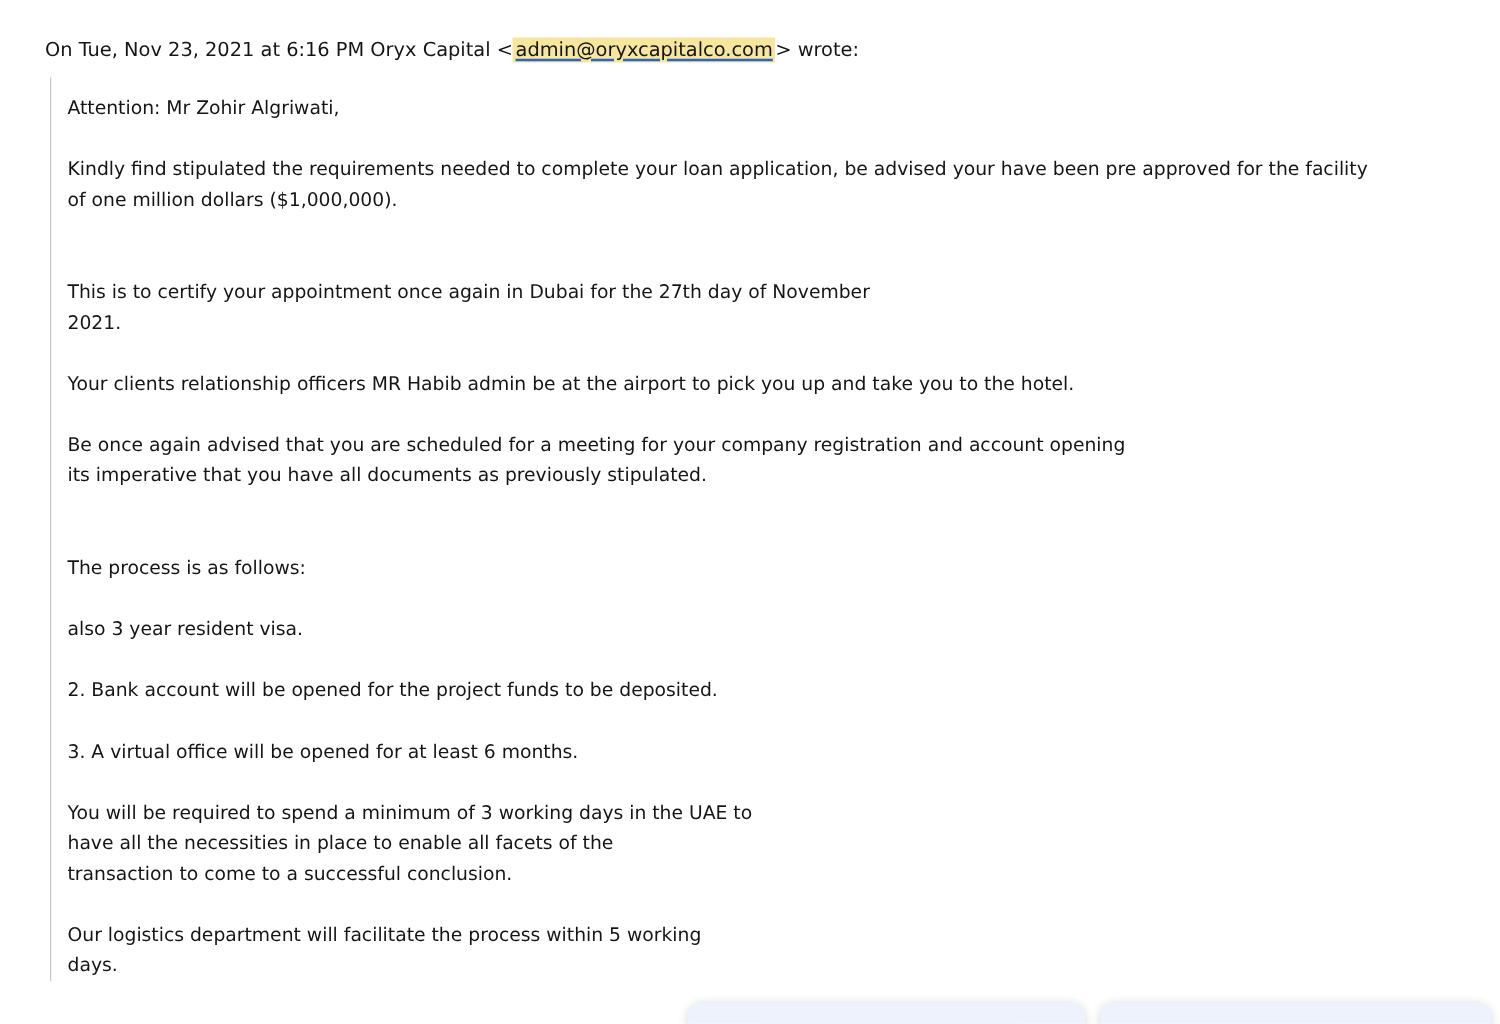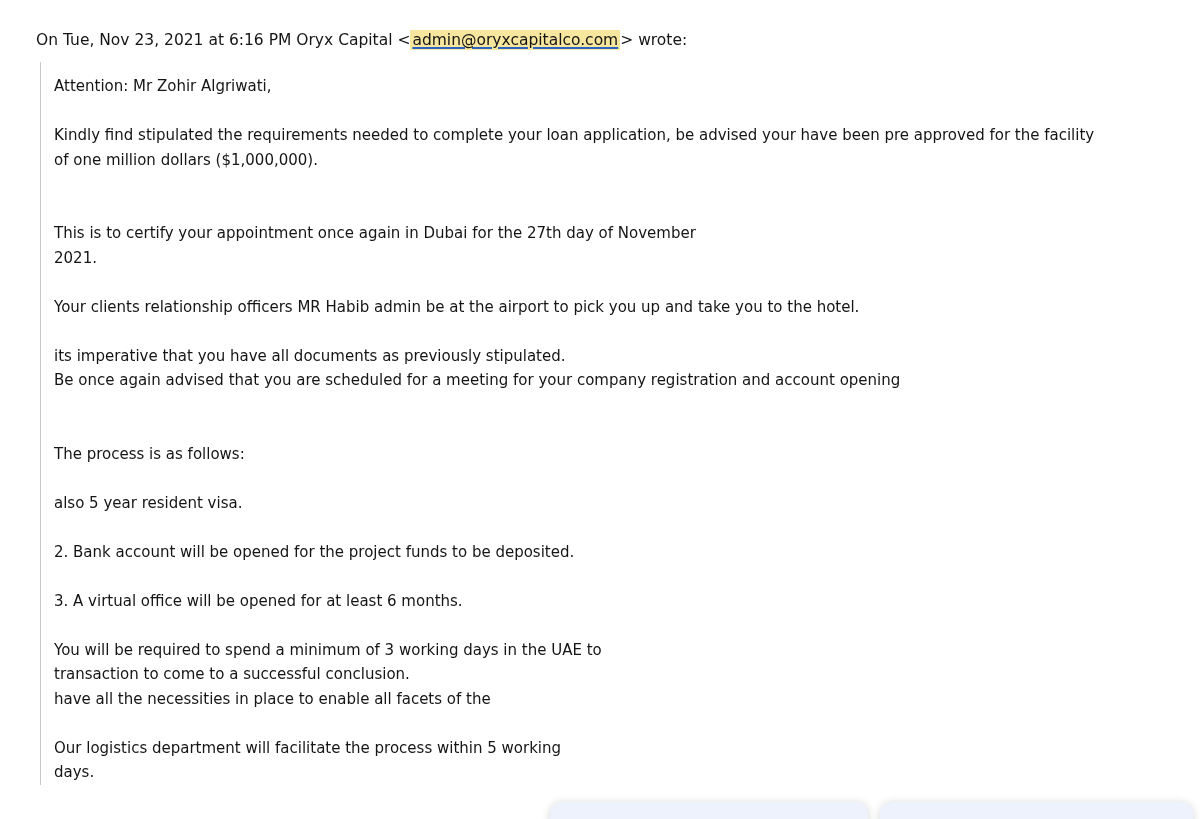--- a/index.html
+++ b/index.html
@@ -75,35 +75,35 @@
         <div class="q-line"></div>
         <div class="q-line">Kindly find stipulated the requirements needed to complete your loan application, be advised your have been pre approved for the facility</div>
         <div class="q-line">of one million dollars ($1,000,000).</div>
         <div class="q-line"></div>
         <div class="q-line"></div>
         <div class="q-line">This is to certify your appointment once again in Dubai for the 27th day of November</div>
         <div class="q-line">2021.</div>
         <div class="q-line"></div>
         <div class="q-line">Your clients relationship officers MR Habib admin be at the airport to pick you up and take you to the hotel.</div>
         <div class="q-line"></div>
+        <div class="q-line">Be once again advised that you are scheduled for a meeting for your company registration and account opening</div>
         <div class="q-line">its imperative that you have all documents as previously stipulated.</div>
-        <div class="q-line">Be once again advised that you are scheduled for a meeting for your company registration and account opening</div>
         <div class="q-line"></div>
         <div class="q-line"></div>
         <div class="q-line">The process is as follows:</div>
         <div class="q-line"></div>
-        <div class="q-line">also 5 year resident visa.</div>
+        <div class="q-line">also 3 year resident visa.</div>
         <div class="q-line"></div>
         <div class="q-line">2. Bank account will be opened for the project funds to be deposited.</div>
         <div class="q-line"></div>
         <div class="q-line">3. A virtual office will be opened for at least 6 months.</div>
         <div class="q-line"></div>
         <div class="q-line">You will be required to spend a minimum of 3 working days in the UAE to</div>
+        <div class="q-line">have all the necessities in place to enable all facets of the</div>
         <div class="q-line">transaction to come to a successful conclusion.</div>
-        <div class="q-line">have all the necessities in place to enable all facets of the</div>
         <div class="q-line"></div>
         <div class="q-line">Our logistics department will facilitate the process within 5 working</div>
         <div class="q-line">days.</div>
       </div>
   </blockquote>
 
   <div class="chip chip-1"></div>
   <div class="chip chip-2"></div>
 
 </div>

